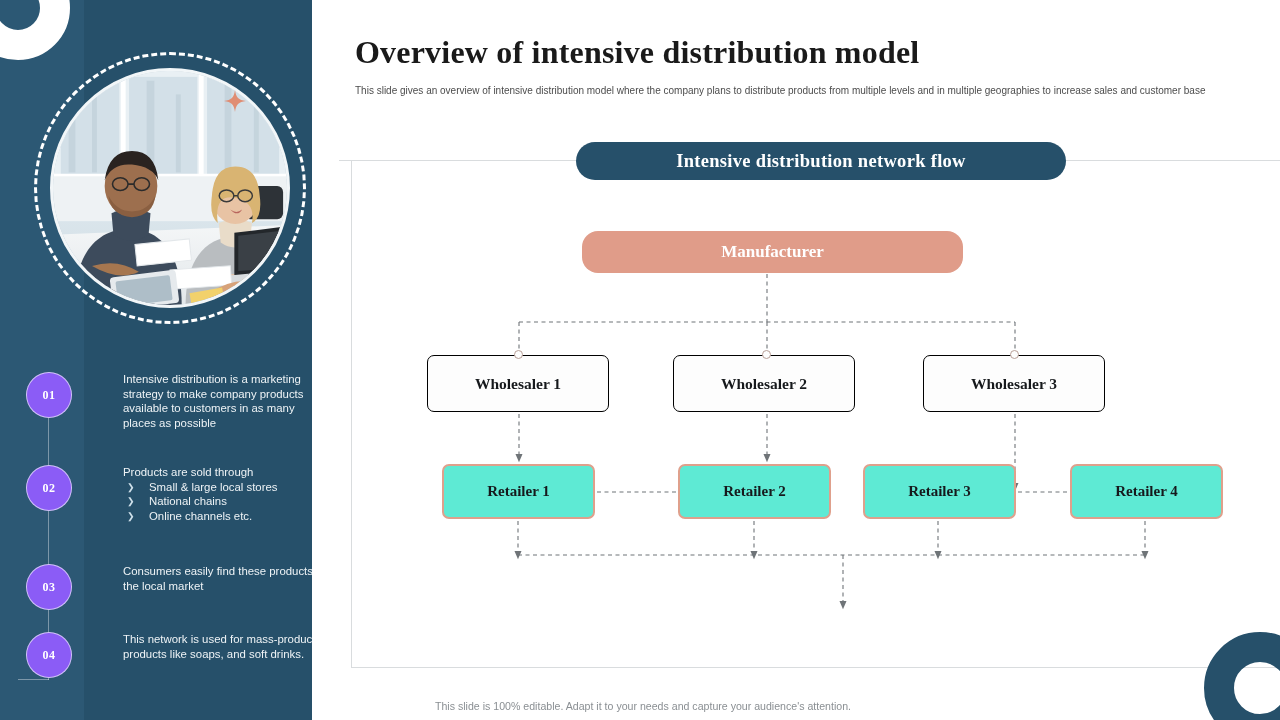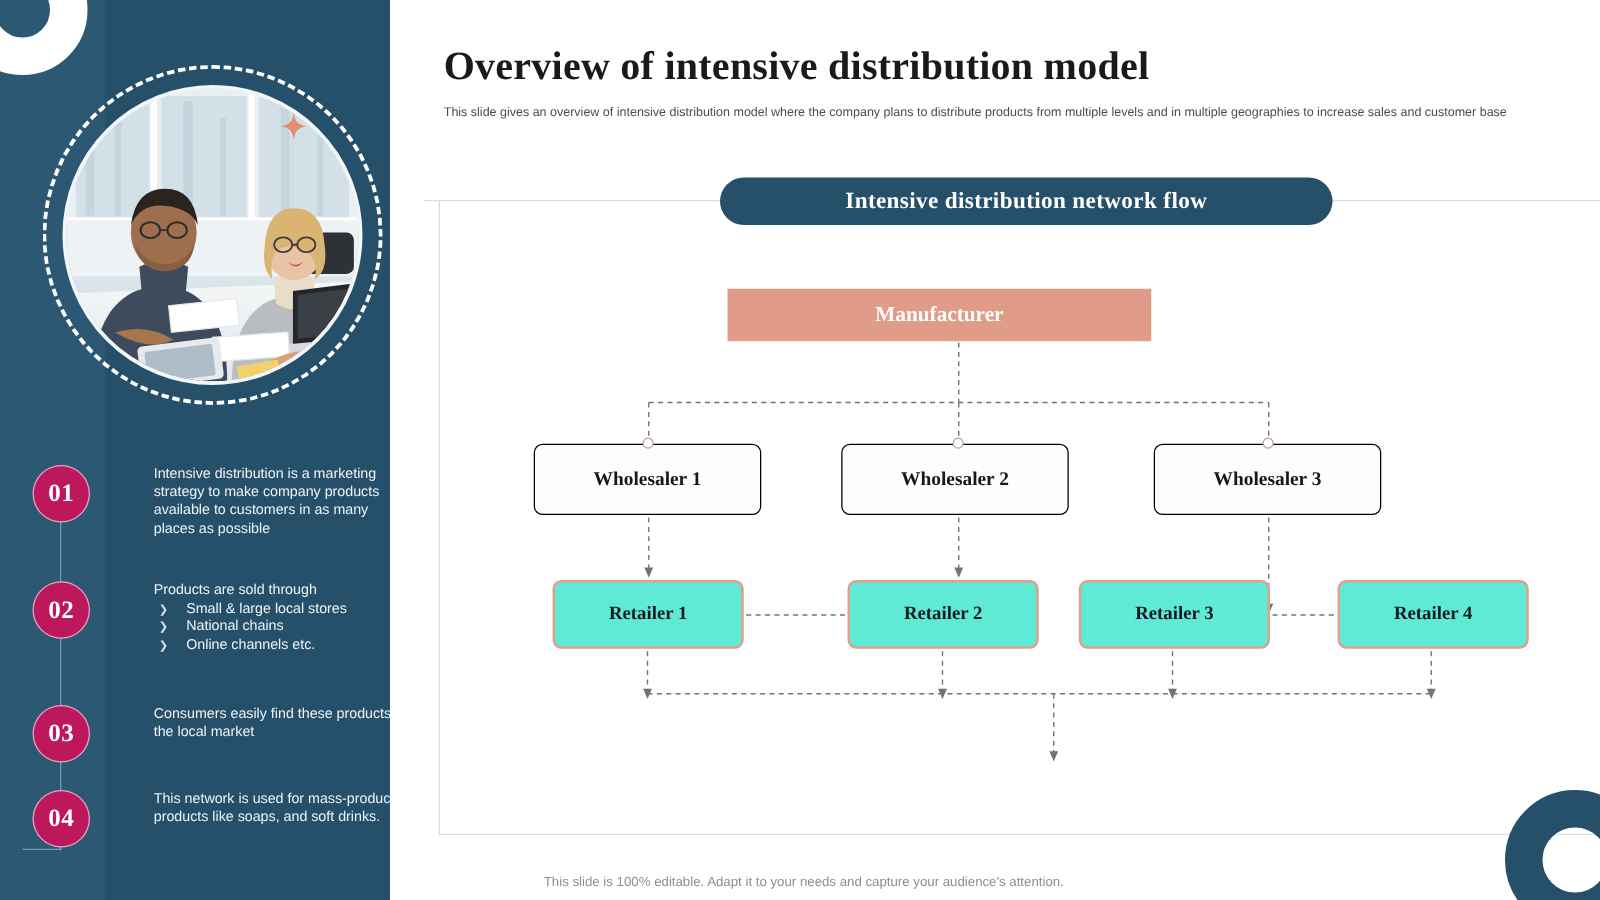--- a/index.html
+++ b/index.html
@@ -58,23 +58,23 @@
     background:rgba(255,255,255,0.38);
   }
   .tl-item{position:absolute;left:0;width:312px;}
   .tl-item.i0{top:12px;}
   .tl-item.i1{top:105px;}
   .tl-item.i2{top:204px;}
   .tl-item.i3{top:272px;}
   .tl-badge{
     position:absolute;left:26px;top:0;width:44px;height:44px;border-radius:50%;
     border:1px solid rgba(255,255,255,0.62);
-    color:#ffffff;font-size:20px;font-weight:bold;
+    color:#ffffff;font-size:12px;font-weight:bold;
     display:flex;align-items:center;justify-content:center;
-    background:#be185d;
+    background:#8b5cf6;
     font-family:"Liberation Serif", serif;
     letter-spacing:.5px;
   }
   .tl-text{
     position:absolute;left:94px;top:0;width:206px;
     color:#eef3f6;font-size:11.4px;line-height:14.6px;margin-left:29px;
   }
   .tl-sub{margin:0;padding:0;list-style:none;}
   .tl-sub li{
     position:relative;padding-left:26px;line-height:14.6px;
@@ -119,22 +119,22 @@
   
   .diagram{position:absolute;left:0;top:0;width:968px;height:720px;pointer-events:none;}
   .diagram svg{position:absolute;left:0;top:0;}
 
   .node{
     position:absolute;display:flex;align-items:center;justify-content:center;
     font-family:"Liberation Serif", serif;font-weight:bold;box-sizing:border-box;
     z-index:4;
   }
   .node.manufacturer{
-    left:237px;top:231px;width:339px;height:42px;
-    background:#E09C89;border-radius:0;color:#ffffff;font-size:17px;
+    left:237px;top:231px;width:381px;height:42px;
+    background:#E09C89;border-radius:16px;color:#ffffff;font-size:17px;
   }
   .node.wholesaler{
     height:57px;width:182px;background:#fdfdfd;
     border:1px solid #000000;border-radius:7px;color:#16191c;font-size:15.5px;
   }
   .node.w1{left:82px;top:355px;}
   .node.w2{left:328px;top:355px;}
   .node.w3{left:578px;top:355px;}
   .node.retailer{
     height:55px;width:153px;background:#5eead4;

